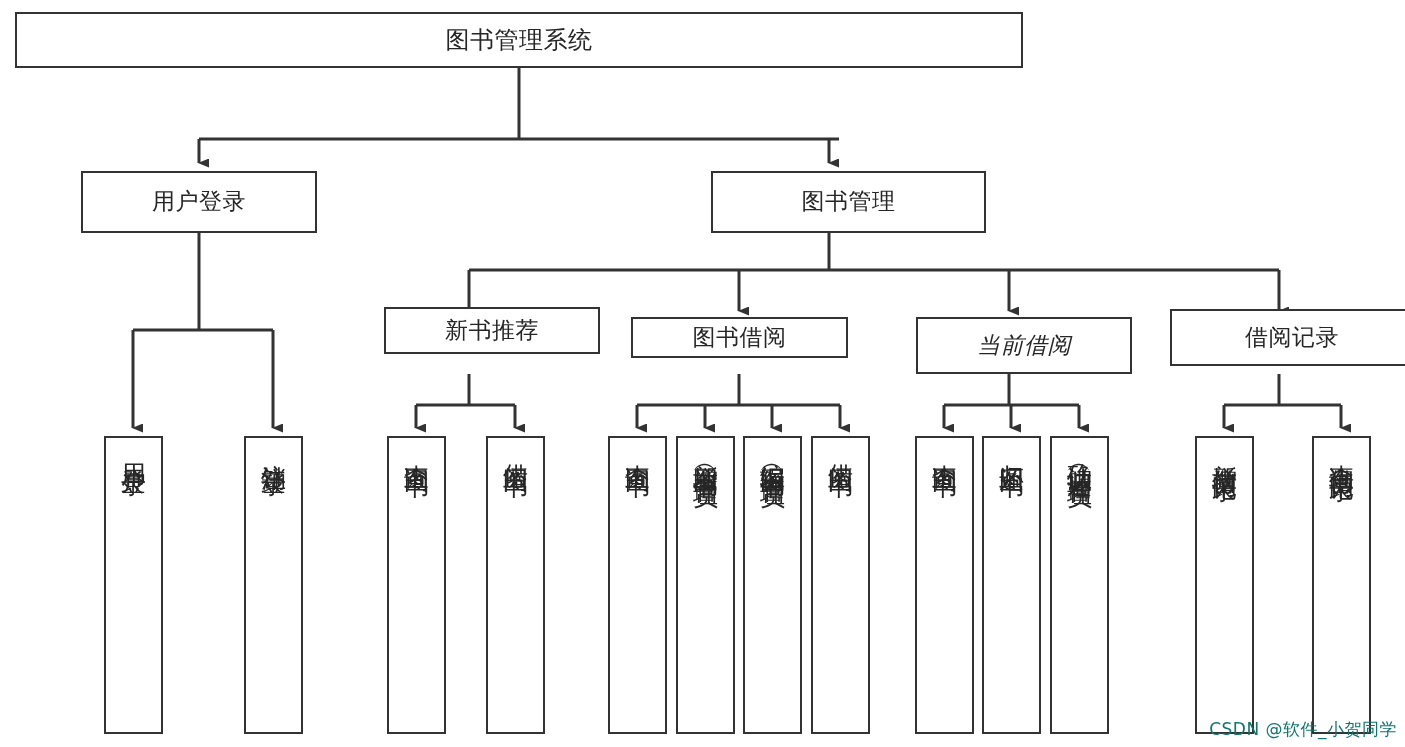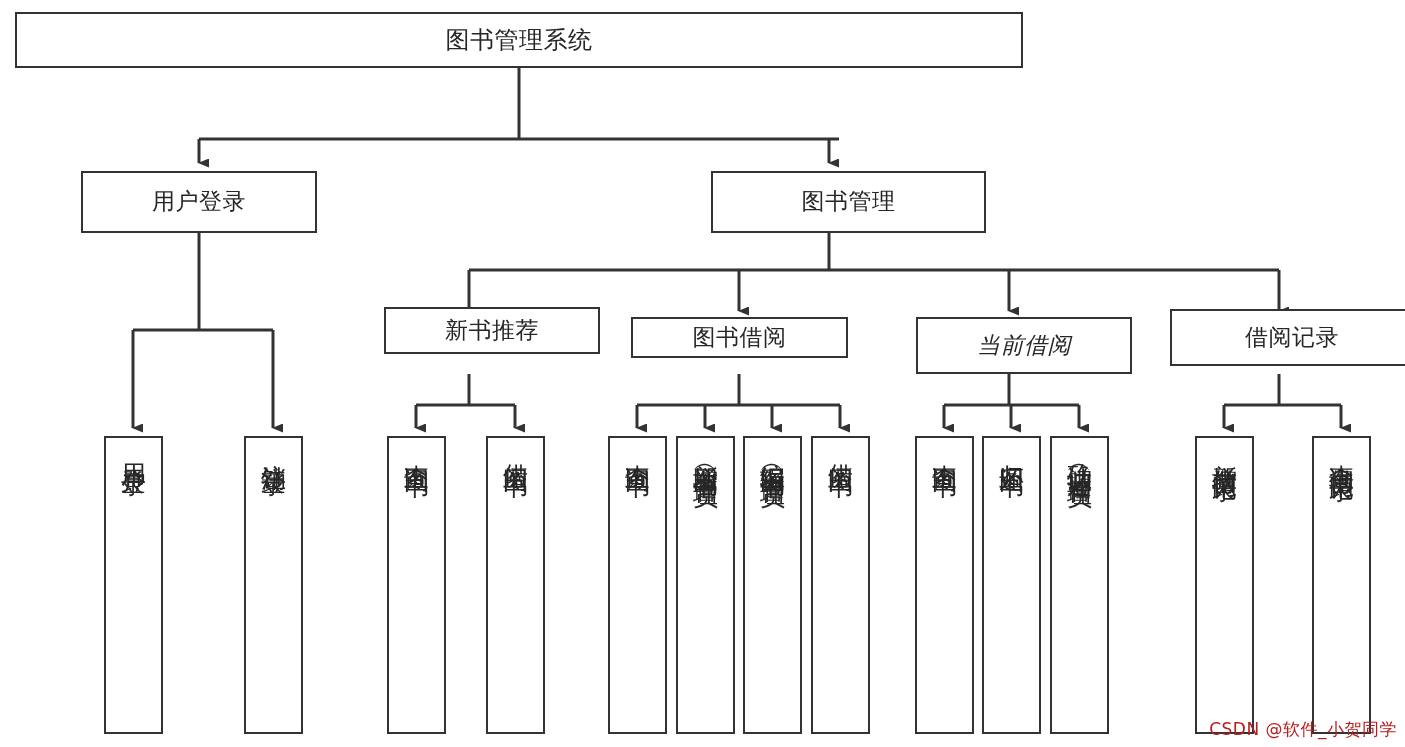--- a/index.html
+++ b/index.html
@@ -57,21 +57,21 @@
     line-height: 1.0;
     letter-spacing: 3px;
     white-space: nowrap;
   }
   .node.root .label { font-size: 24px; }
   .watermark {
     position: absolute;
     right: 8px;
     bottom: 6px;
     font-size: 17px;
-    color: #b91c1c;
+    color: #0f766e;
     white-space: nowrap;
     letter-spacing: 0.5px;
   }
 </style>
 </head>
 <body>
 
 <div id="diagram-root">
 
   <svg class="edges" viewBox="0 0 1405 747">

